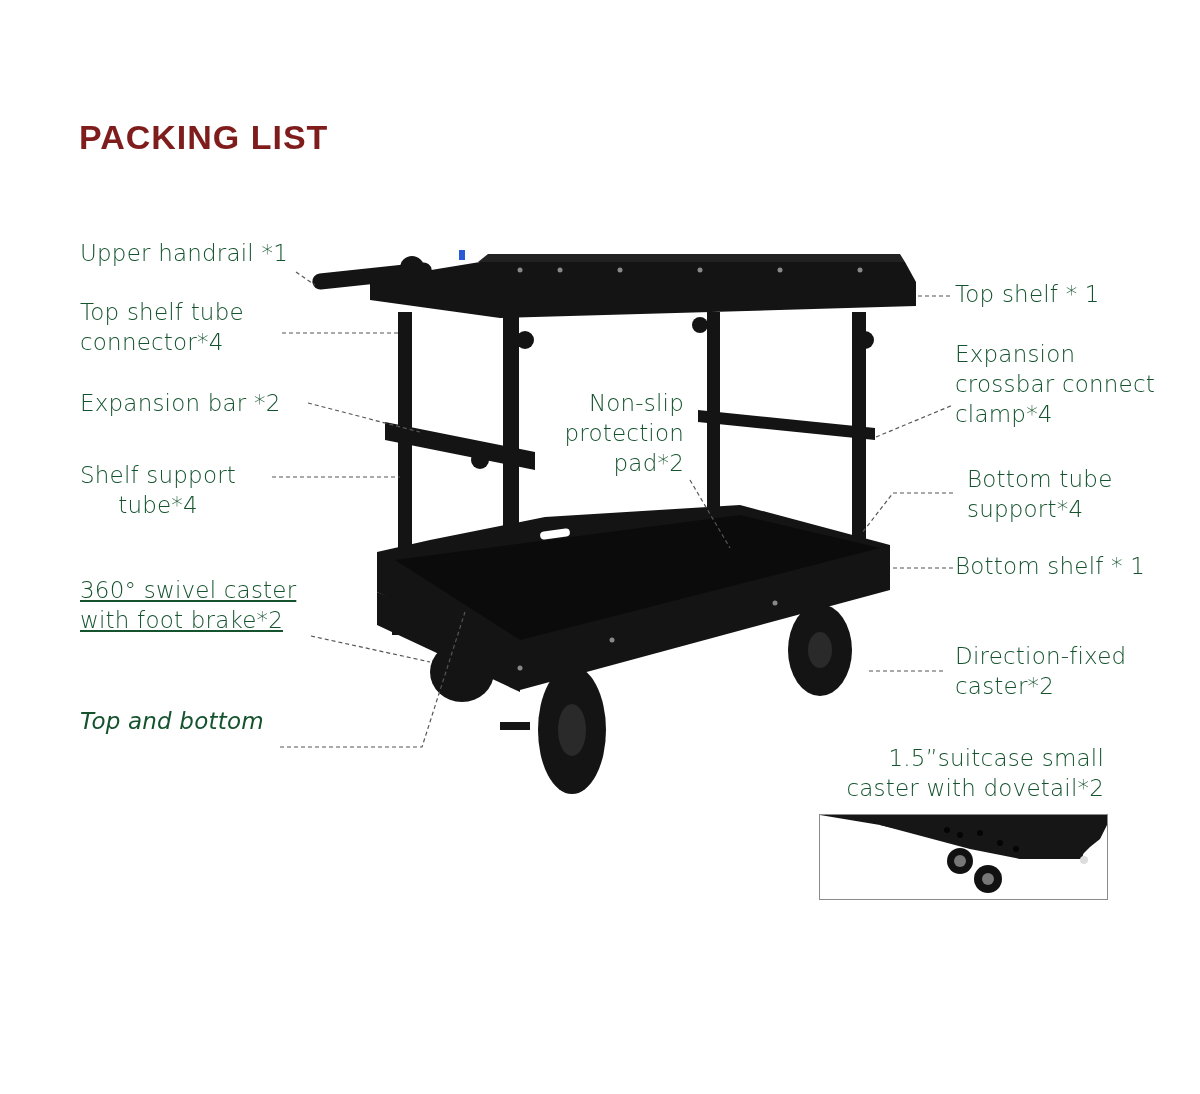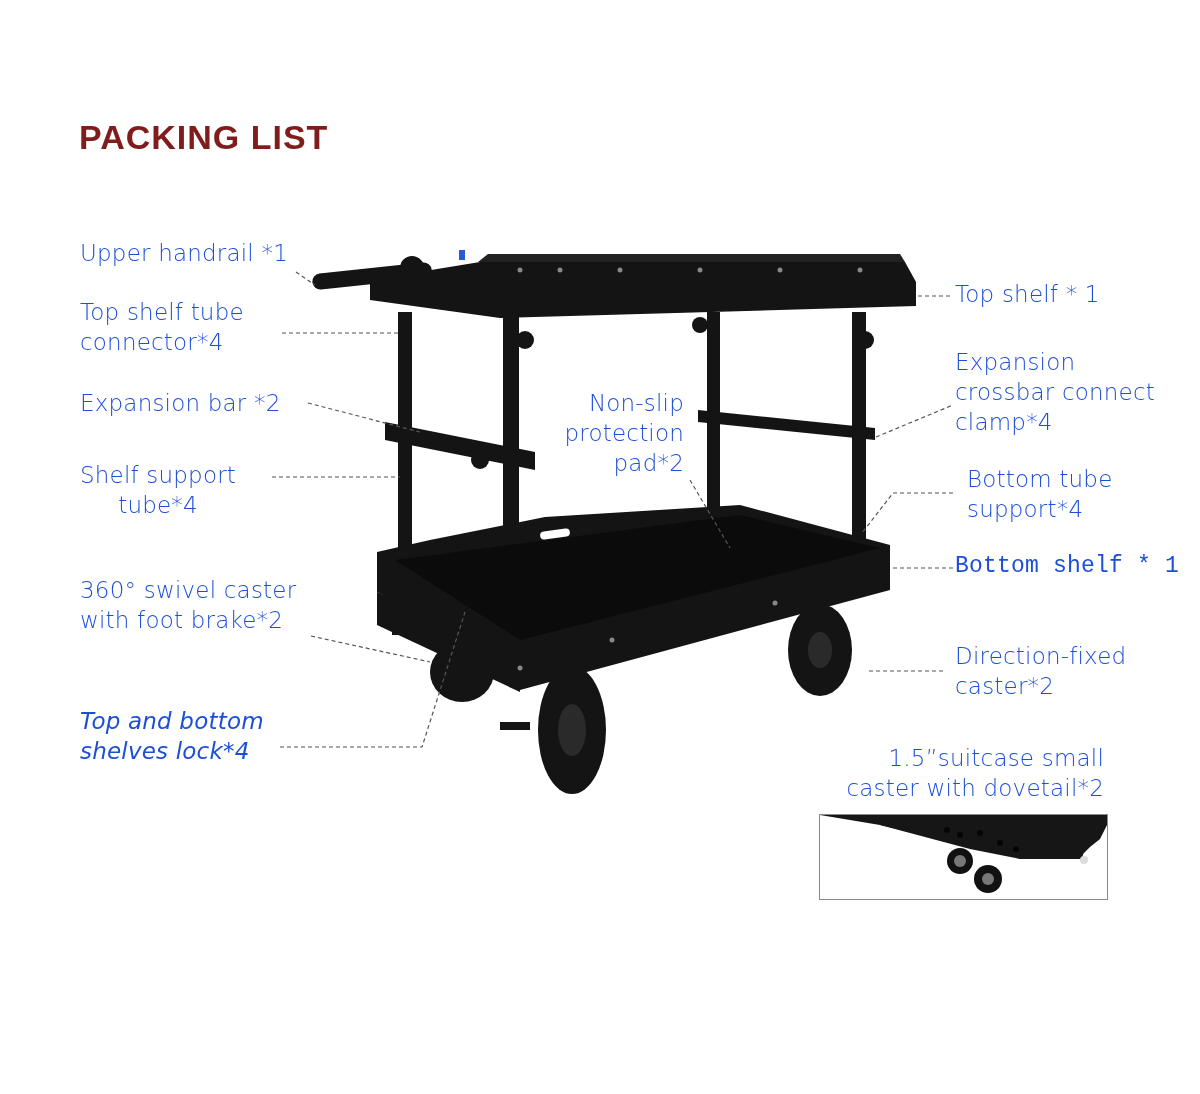--- a/index.html
+++ b/index.html
@@ -1,20 +1,20 @@
 <!DOCTYPE html>
 <html><head>
 <meta charset="utf-8">
 <style>
   html, body { margin: 0; padding: 0; background: #ffffff; }
   body { width: 1200px; height: 1094px; position: relative; overflow: hidden;
          font-family: "DejaVu Sans", sans-serif; color: #111111; }
   .title { position: absolute; left: 79px; top: 118px; font-family: "Liberation Sans", sans-serif;
            font-weight: 700; font-size: 34px; letter-spacing: 1px; color: #7f1d1d; margin: 0; }
-  .label { position: absolute; font-size: 23px; line-height: 30px; color: #1d4ed8;
+  .label { position: absolute; font-size: 23px; line-height: 30px; color: #14532d;
            font-family: "DejaVu Sans", sans-serif; font-weight: 300; letter-spacing: 0.2px; white-space: nowrap; }
   .label span { display: block; }
   .right-align { text-align: right; }
   svg.art { position: absolute; left: 0; top: 0; }
   .inset { position: absolute; left: 819px; top: 814px; width: 287px; height: 84px;
            border: 1px solid #8a8a8a; overflow: hidden; background: #fff; }
 </style>
 </head>
 <body>
 
@@ -95,48 +95,47 @@
   <span>Top shelf tube</span>
   <span>connector*4</span>
 </div>
 <div class="label" style="left:80px; top:388px;">
   <span>Expansion bar *2</span>
 </div>
 <div class="label" style="left:80px; top:460px;text-align:center;">
   <span>Shelf support</span>
   <span>tube*4</span>
 </div>
-<div class="label" style="left:80px; top:575px;">
+<div class="label" style="left:80px; top:575px;text-decoration:underline;">
   <span>360°  swivel caster</span>
   <span>with foot brake*2</span>
 </div>
 <div class="label" style="left:80px; top:706px;font-style:italic;">
   <span>Top and bottom</span>
-  <span>shelves lock*4</span>
 </div>
 
 <div class="label right-align" style="right:516px; top:388px;">
   <span>Non-slip</span>
   <span>protection</span>
   <span>pad*2</span>
 </div>
 
 <div class="label" style="left:955px; top:279px;">
   <span>Top shelf * 1</span>
 </div>
-<div class="label" style="left:955px; top:347px;">
+<div class="label" style="left:955px; top:339px;">
   <span>Expansion</span>
   <span>crossbar connect</span>
   <span>clamp*4</span>
 </div>
 <div class="label" style="left:955px; top:464px;margin-left:12px;">
   <span>Bottom tube</span>
   <span>support*4</span>
 </div>
-<div class="label" style="left:955px; top:551px;font-family:Liberation Mono, monospace;">
+<div class="label" style="left:955px; top:551px;">
   <span>Bottom shelf * 1</span>
 </div>
 <div class="label" style="left:955px; top:641px;">
   <span>Direction-fixed</span>
   <span>caster*2</span>
 </div>
 <div class="label right-align" style="right:96px; top:743px;margin-left:44px;">
   <span>1.5”suitcase small</span>
   <span>caster with dovetail*2</span>
 </div>

